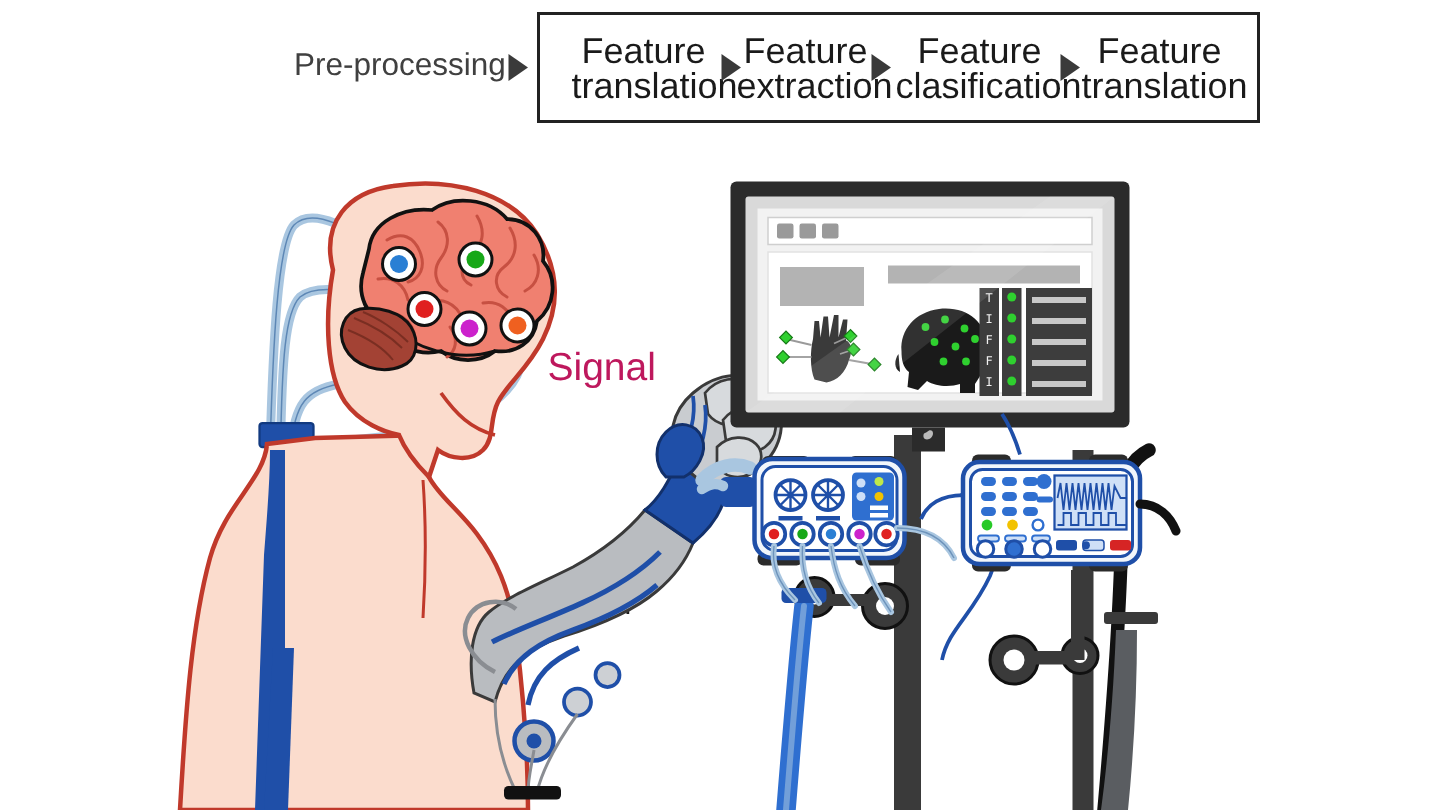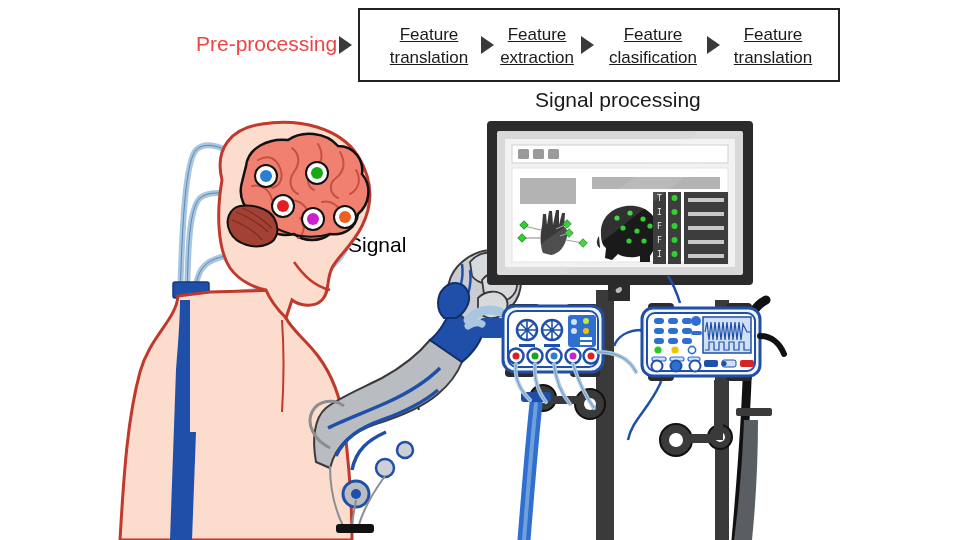--- a/index.html
+++ b/index.html
@@ -1,40 +1,40 @@
 <!DOCTYPE html>
 <html><head>
 <meta charset="utf-8">
 <style>
   html,body{margin:0;padding:0;background:#fff;}
   body{width:960px;height:540px;overflow:hidden;
        font-family:"Liberation Sans",sans-serif;color:#111;}
   #stage{position:relative;width:960px;height:540px;background:#ffffff;}
 
   
-  .flow-label{position:absolute;font-size:21px;color:#ef4444;white-space:nowrap;}
+  .flow-label{position:absolute;font-size:21px;color:#404040;white-space:nowrap;}
   #preproc-label{left:196px;top:32px;}
   .tri{position:absolute;width:0;height:0;
        border-top:9px solid transparent;border-bottom:9px solid transparent;
        border-left:13px solid #3a3a3a;}
   #tri0{left:339px;top:36px;}
   #flowbox{position:absolute;left:358px;top:8px;width:482px;height:74px;
            border:2px solid #222;background:#fff;box-sizing:border-box;}
-  .stage-txt{position:absolute;font-size:17px;line-height:23px;text-align:center;
-             color:#1a1a1a;white-space:nowrap;text-decoration:underline;}
+  .stage-txt{position:absolute;font-size:24px;line-height:23px;text-align:center;
+             color:#1a1a1a;white-space:nowrap;}
   #st0{left:381px;top:23px;width:96px;}
   #st1{left:491px;top:23px;width:92px;}
   #st2{left:597px;top:23px;width:112px;}
   #st3{left:721px;top:23px;width:104px;}
   #tri1{left:481px;top:36px;}
   #tri2{left:581px;top:36px;}
   #tri3{left:707px;top:36px;}
 
   #signal-processing-label{position:absolute;left:535px;top:88px;font-size:21px;color:#1a1a1a;}
-  #signal-acq-label{position:absolute;left:348px;top:231px;font-size:21px;line-height:27px;color:#000000;}
+  #signal-acq-label{position:absolute;left:365px;top:231px;font-size:26px;line-height:27px;color:#be185d;}
   #actuator-label{position:absolute;left:345px;top:391px;font-size:21px;color:#1a1a1a;}
 
   svg.art{position:absolute;left:0;top:0;width:960px;height:540px;}
   .nosel{user-select:none;}
 </style>
 </head>
 <body>
 
 <div id="stage">
 
@@ -59,21 +59,20 @@
     <span>Feature</span><br>
     <span>clasification</span>
   </div>
   <div class="tri" id="tri3"></div>
 
   <div class="stage-txt nosel" id="st3">
     <span>Feature</span><br>
     <span>translation</span>
   </div>
 
-  <div class="flow-label nosel" id="signal-processing-label">Signal processing</div>
 
   <div class="nosel" id="signal-acq-label">
     <span>Signal</span><br>
   </div>
 
   <div class="flow-label nosel" id="actuator-label">Actuator</div>
 
   <svg class="art" viewBox="0 0 960 540">
 
     <g fill="none" stroke="#a9c6e0" stroke-width="6" stroke-linecap="round">

